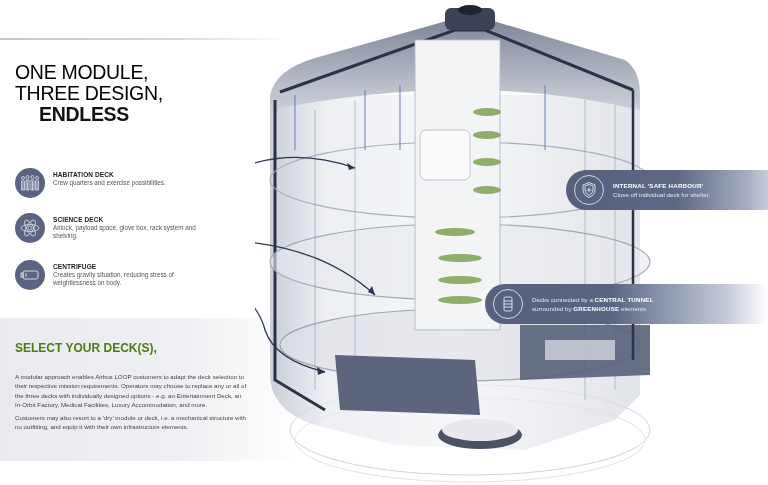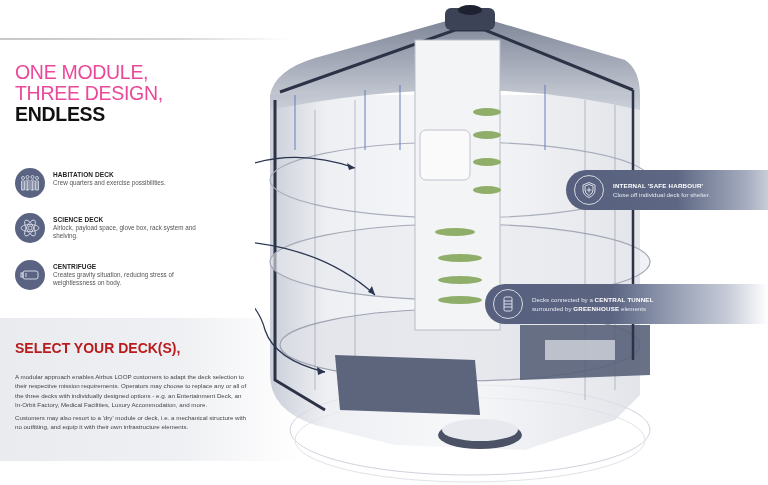--- a/index.html
+++ b/index.html
@@ -3,33 +3,33 @@
 <meta charset="utf-8">
 <style>
   * { box-sizing: border-box; margin: 0; padding: 0; }
   html, body { width: 768px; height: 485px; overflow: hidden; background: #ffffff; }
   body { position: relative; font-family: "Liberation Sans", sans-serif; color: #222; }
 
   .top-rule { position: absolute; left: 0; top: 38px; width: 290px; height: 2px;
     background: linear-gradient(90deg, #c8c8c8 0%, #d6d6d6 60%, rgba(255,255,255,0) 100%); }
 
   .headline { position: absolute; left: 15px; top: 62px; line-height: 21px; font-size: 19.5px; letter-spacing: -0.3px; }
-  .headline .thin { color: #ec4899; font-weight: 400; display: block; }
-  .headline .bold { color: #111; font-weight: 700; display: block; }
+  .headline .thin { color: #000000; font-weight: 400; display: block; }
+  .headline .bold { color: #111; font-weight: 700; display: block; margin-left: 24px; }
 
   .deck { position: absolute; left: 15px; width: 190px; height: 34px; }
   .deck .circle { position: absolute; left: 0; top: 0; width: 30px; height: 30px; border-radius: 50%;
     background: #5a6482; display: flex; align-items: center; justify-content: center; }
   .deck .circle svg { width: 22px; height: 22px; }
   .deck .title { position: absolute; left: 38px; top: 3px; font-size: 6.5px; font-weight: 700; color: #222; letter-spacing: 0.1px; }
   .deck .desc { position: absolute; left: 38px; top: 11px; width: 150px; font-size: 6.3px; line-height: 8px; color: #555; }
 
   .select-panel { position: absolute; left: 0; top: 318px; width: 300px; height: 143px;
     background: linear-gradient(90deg, #e9ebef 0%, #eff0f3 60%, rgba(255,255,255,0) 100%); }
-  .select-title { position: absolute; left: 15px; top: 342px; font-size: 14px; line-height: 13px; font-weight: 700; color: #b91c1c; }
+  .select-title { position: absolute; left: 15px; top: 342px; font-size: 12px; line-height: 13px; font-weight: 700; color: #4d7c0f; }
   .select-body { position: absolute; left: 15px; top: 372px; width: 235px; font-size: 6.2px; line-height: 9.4px; color: #444; }
   .select-body p { margin-bottom: 3px; }
 
   
   .module { position: absolute; left: 255px; top: 0; width: 400px; height: 485px; }
 
   .callout { position: absolute; height: 40px; border-radius: 20px 0 0 20px; display: flex; align-items: center; }
   .callout .ic { width: 30px; height: 30px; border-radius: 50%; border: 1px solid rgba(255,255,255,0.75);
     margin-left: 8px; display: flex; align-items: center; justify-content: center; flex: none; }
   .callout .ic svg { width: 18px; height: 18px; }

